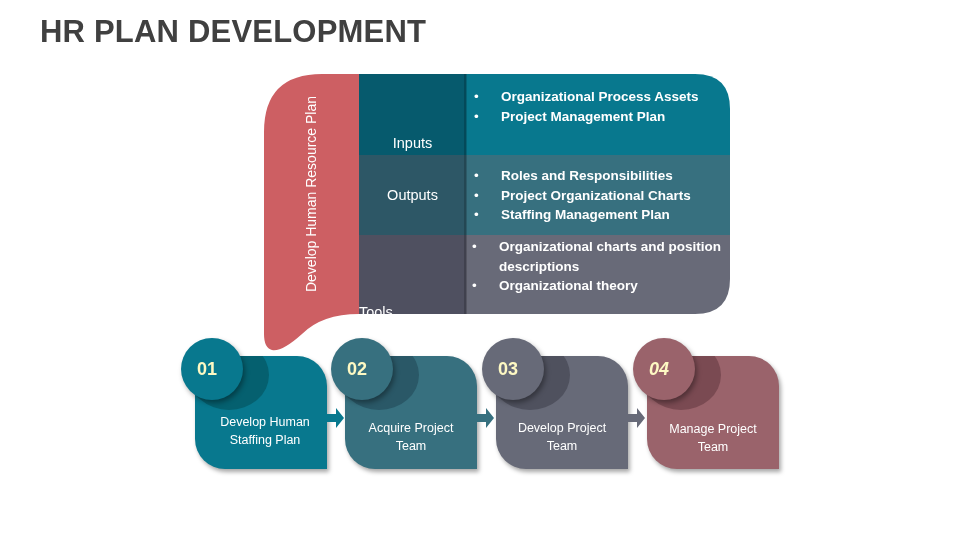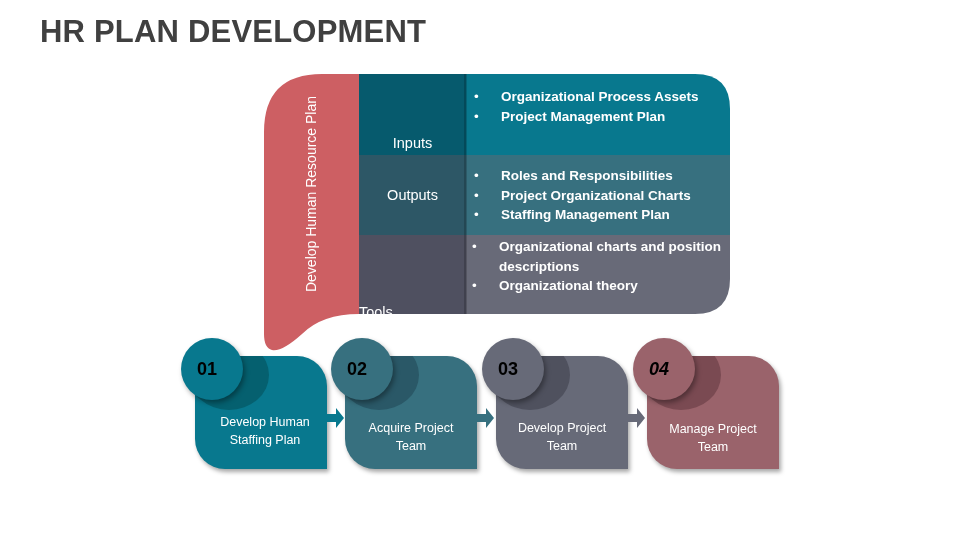--- a/index.html
+++ b/index.html
@@ -16,21 +16,21 @@
   .row-head { position:absolute; left:359px; width:107px; color:#fff; font-size:14.5px; text-align:center;
               display:flex; align-items:center; justify-content:center; line-height:21px; }
   .row-body { position:absolute; left:466px; width:264px; color:#fff; font-size:13.5px; font-weight:bold; }
   .row-body ul { list-style:none; margin:0; padding:0; }
   .row-body li { position:relative; padding-left:35px; line-height:19.6px; }
   .row-body li::before { content:"•"; position:absolute; left:8px; font-weight:normal; }
   .step-box { position:absolute; top:356px; width:132px; height:113px; border-radius:0 30px 0 30px;
               box-shadow:2px 3px 4px rgba(0,0,0,0.35); }
   .step-shade { position:absolute; border-radius:50%; }
   .step-circle { position:absolute; width:62px; height:62px; border-radius:50%;
-                 box-shadow:2px 3px 5px rgba(0,0,0,0.35); color:#000000; font-weight:bold; font-size:18px;
+                 box-shadow:2px 3px 5px rgba(0,0,0,0.35); color:#fef9c3; font-weight:bold; font-size:18px;
                  display:flex; align-items:center; justify-content:flex-start; box-sizing:border-box; padding-left:16px; }
   .step-label { position:absolute; color:#fff; font-size:12.5px; text-align:center; width:132px; line-height:18px; }
 </style>
 </head>
 <body>
 
 <div class="title">HR PLAN DEVELOPMENT</div>
 
 <svg class="tab-svg" width="100" height="280" viewBox="0 0 100 280">
   <path d="M 2 60 Q 2 2 60 2 L 97 2 L 97 242 Q 60 242 40 262 Q 20 280 10 278 Q 2 276 2 262 Z" fill="#cd5f63"></path>

